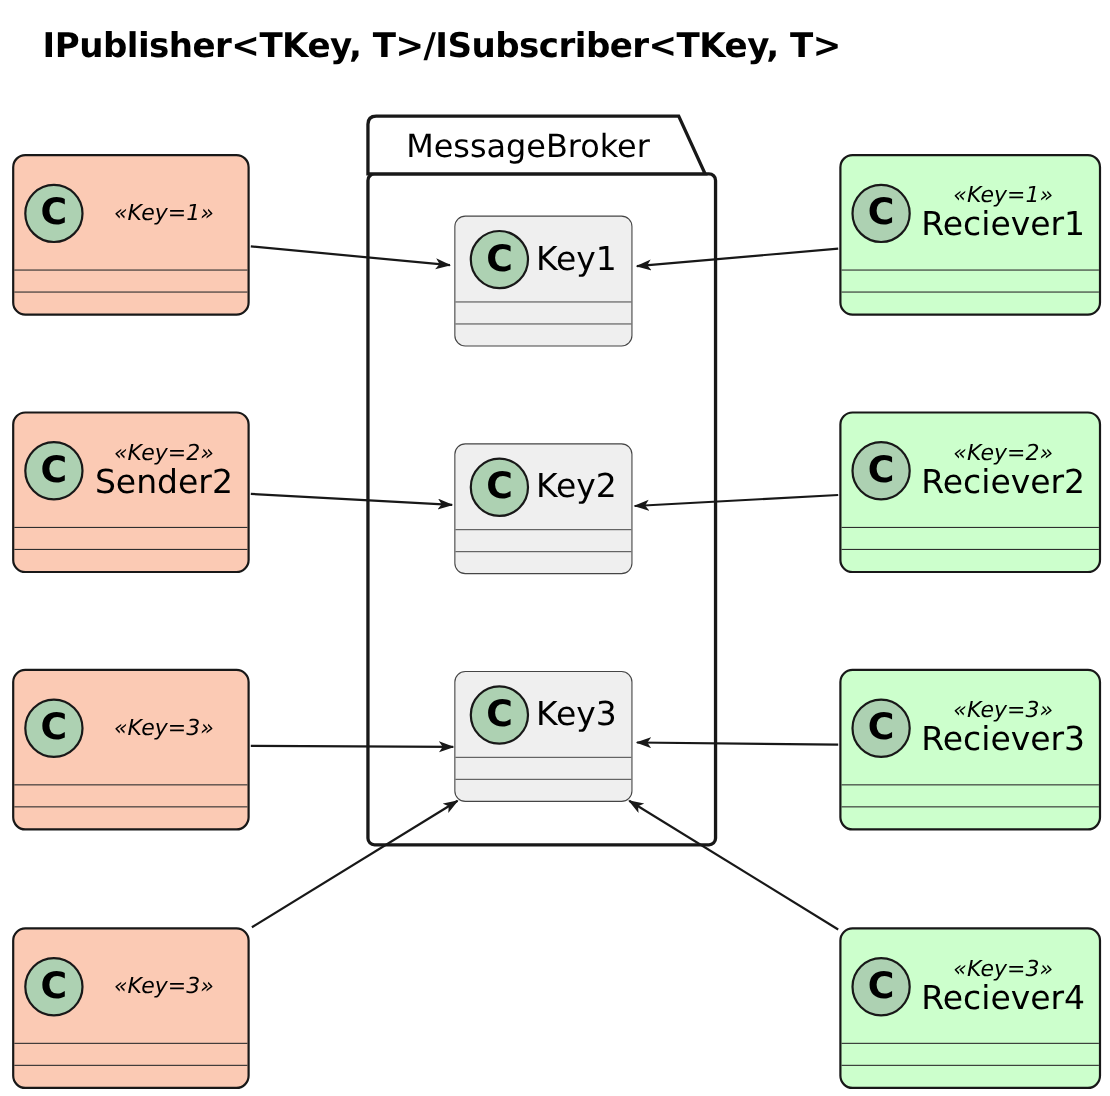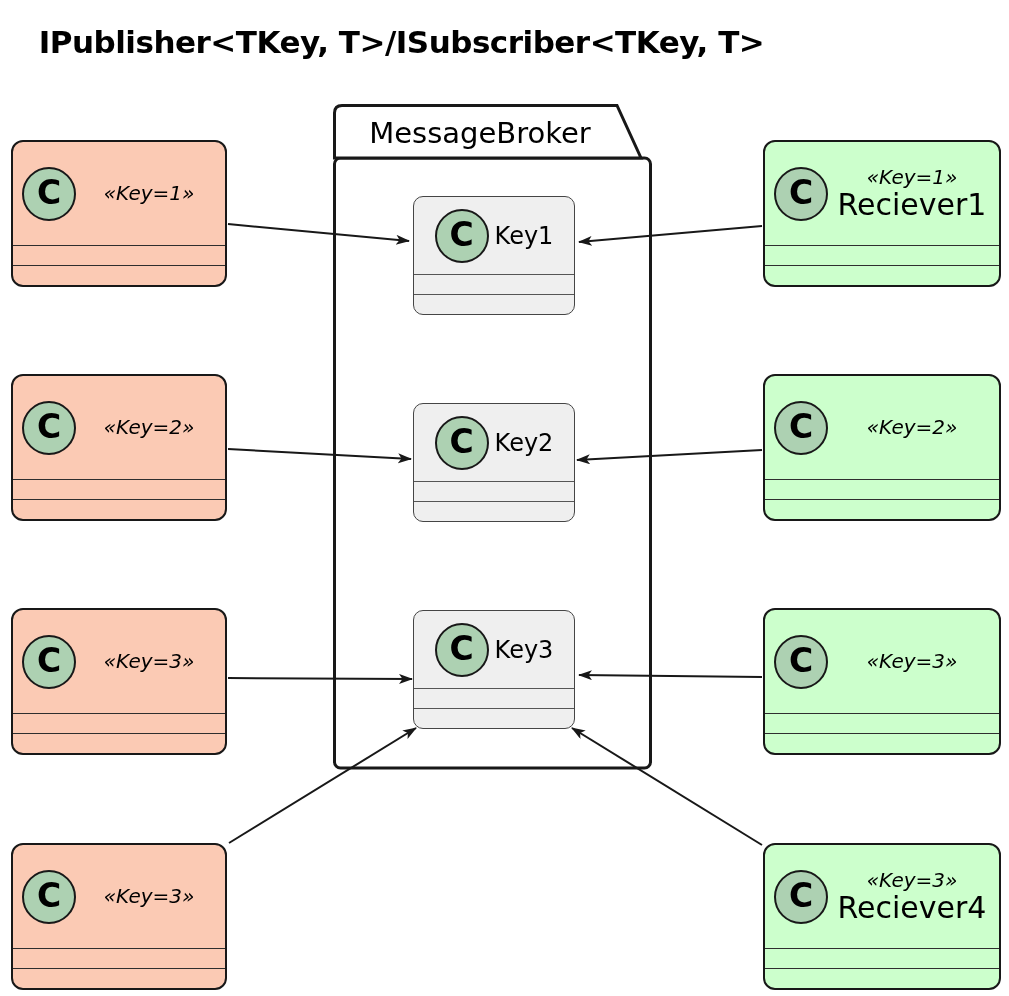--- a/index.html
+++ b/index.html
@@ -69,21 +69,21 @@
     width: 54px; height: 54px; border-radius: 50%;
     background: var(--circle-fill);
     border: 2.5px solid var(--line);
     display: flex; align-items: center; justify-content: center;
     font-size: 33px; font-weight: bold; line-height: 1;
     padding-bottom: 2px;
   }
   .titles { flex: 1; text-align: center; line-height: 1.12; overflow: hidden; }
   .stereotype { font-size: 20px; font-style: italic; }
   .classname { font-size: 30px; }
-  .keybox .classname { flex: none; font-size: 24px; }
+  .keybox .classname { flex: none; font-size: 30px; }
 
   .sect { flex: none; height: 20px; border-top: 1.5px solid #2e2e2e; }
   .keybox .sect { border-top: 1px solid #555; }
 </style>
 </head>
 <body>
 
 <div class="stage">
 
   <div class="diagram-title">IPublisher&lt;TKey, T&gt;/ISubscriber&lt;TKey, T&gt;</div>
@@ -104,20 +104,21 @@
     </div>
     <div class="sect"></div>
     <div class="sect"></div>
   </div>
 
   <div class="uml-class sender row2">
     <div class="class-header">
       <div class="c-circle">C</div>
       <div class="titles">
         <div class="stereotype">«Key=2»</div>
+        <div class="classname">Sender2</div>
       </div>
     </div>
     <div class="sect"></div>
     <div class="sect"></div>
   </div>
 
   <div class="uml-class sender row3">
     <div class="class-header">
       <div class="c-circle">C</div>
       <div class="titles">
@@ -176,31 +177,33 @@
     </div>
     <div class="sect"></div>
     <div class="sect"></div>
   </div>
 
   <div class="uml-class receiver row2">
     <div class="class-header">
       <div class="c-circle">C</div>
       <div class="titles">
         <div class="stereotype">«Key=2»</div>
+        <div class="classname">Reciever2</div>
       </div>
     </div>
     <div class="sect"></div>
     <div class="sect"></div>
   </div>
 
   <div class="uml-class receiver row3">
     <div class="class-header">
       <div class="c-circle">C</div>
       <div class="titles">
         <div class="stereotype">«Key=3»</div>
+        <div class="classname">Reciever3</div>
       </div>
     </div>
     <div class="sect"></div>
     <div class="sect"></div>
   </div>
 
   <div class="uml-class receiver row4">
     <div class="class-header">
       <div class="c-circle">C</div>
       <div class="titles">

